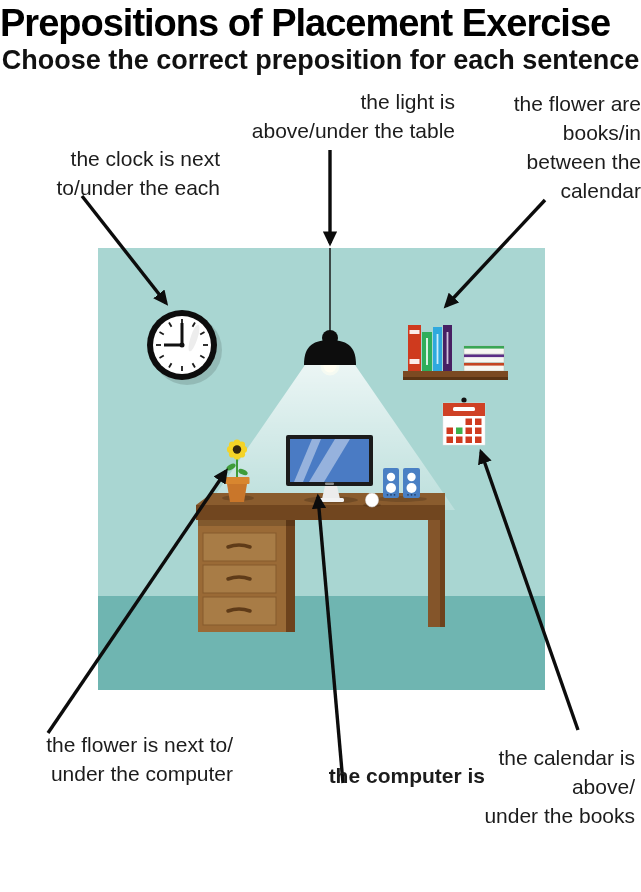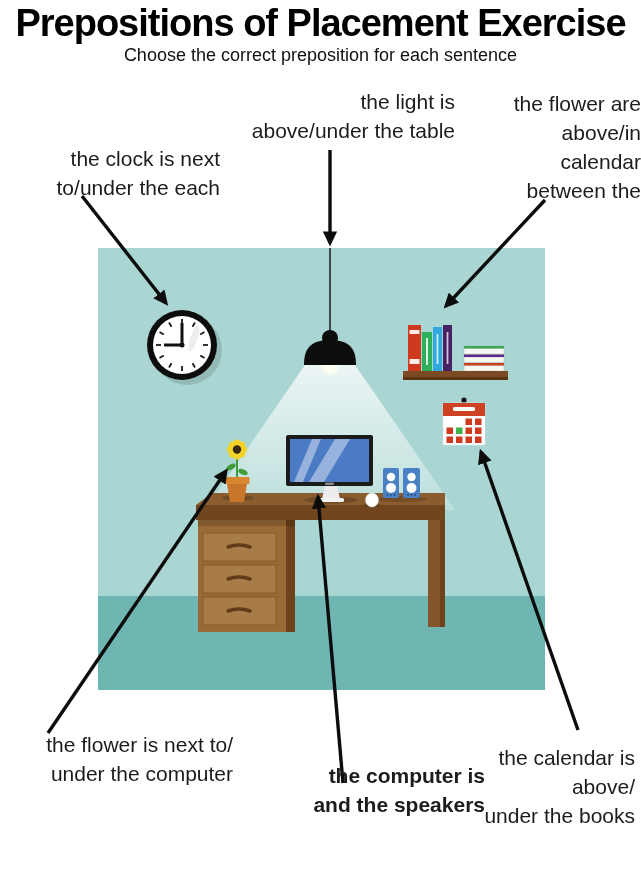--- a/index.html
+++ b/index.html
@@ -2,26 +2,26 @@
 <html><head>
 <meta charset="utf-8">
 <style>
   html,body{margin:0;padding:0;}
   body{
     width:641px;height:892px;position:relative;overflow:hidden;
     background:#ffffff;color:#1a1a1a;
     font-family:"Liberation Sans", sans-serif;
   }
   .title{
-    position:absolute;top:2px;left:0;right:0;text-align:center;
+    position:absolute;top:2px;left:0;right:0;text-align:left;
     font-size:38px;font-weight:800;letter-spacing:-1px;color:#000;
   }
   .subtitle{
     position:absolute;top:45px;left:0;right:0;text-align:center;
-    font-size:18px;font-weight:400;color:#111;
+    font-size:27px;font-weight:700;color:#111;
   }
   .label{
     position:absolute;text-align:right;
     font-size:21px;line-height:29px;color:#1c1c1c;
   }
   #scene{position:absolute;left:98px;top:248px;width:447px;height:442px;}
   #arrows{position:absolute;left:0;top:0;width:641px;height:892px;pointer-events:none;}
 </style>
 </head>
 <body>
@@ -217,33 +217,32 @@
     <div>to/under the each</div>
   </div>
 
   <div class="label" style="left:205px;top:87px;width:250px;">
     <div>the light is</div>
     <div>above/under the table</div>
   </div>
 
   <div class="label" style="left:465px;top:89px;width:176px;">
     <div>the flower are</div>
-    <div>above/in</div>
+    <div>books/in</div>
+    <div>between the</div>
     <div>calendar</div>
-    <div>between the</div>
   </div>
 
   <div class="label" style="left:8px;top:730px;width:225px;">
     <div>the flower is next to/</div>
     <div>under the computer</div>
   </div>
 
   <div class="label" style="left:180px;top:761px;width:305px;font-weight:bold;">
     <div>the computer is</div>
-    <div>and the speakers</div>
   </div>
 
   <div class="label" style="left:440px;top:743px;width:195px;">
     <div>the calendar is</div>
     <div>above/</div>
     <div>under the books</div>
   </div>
 
 </div>
 

